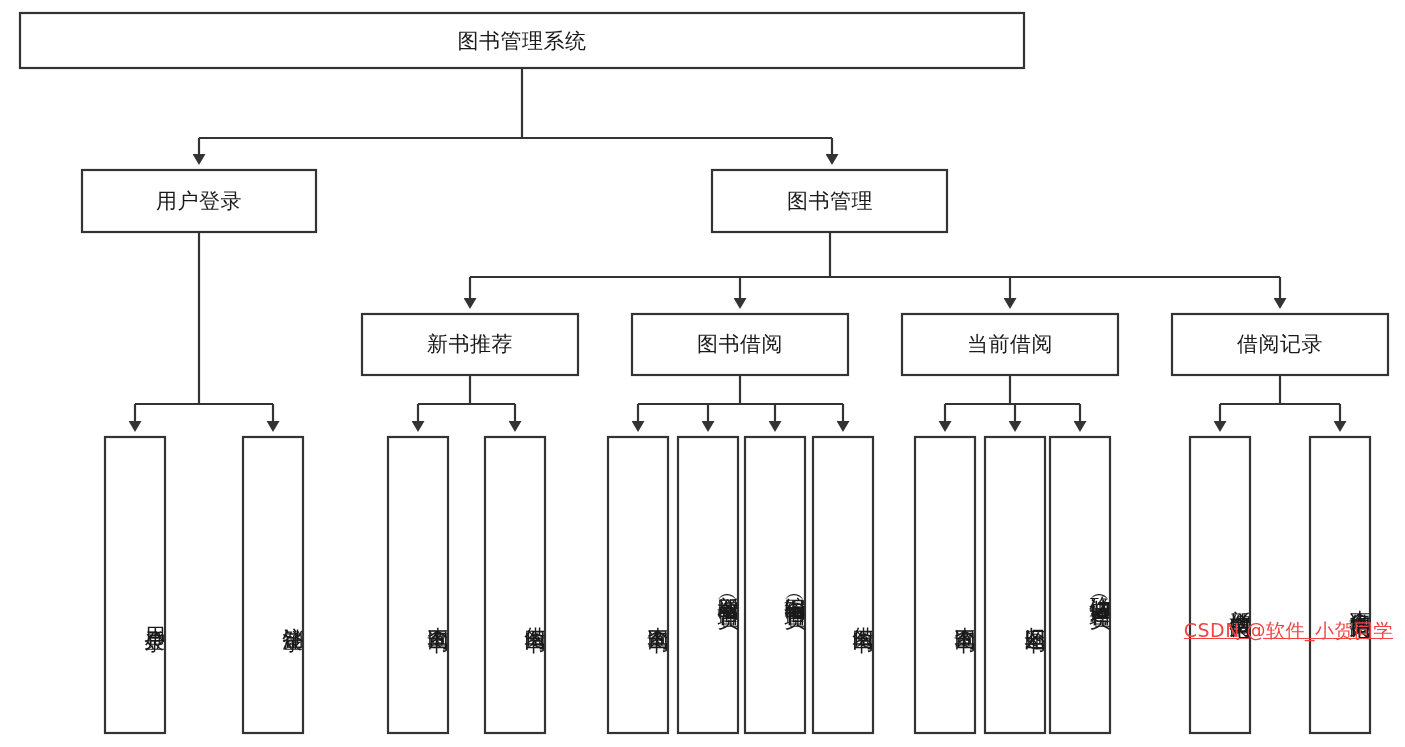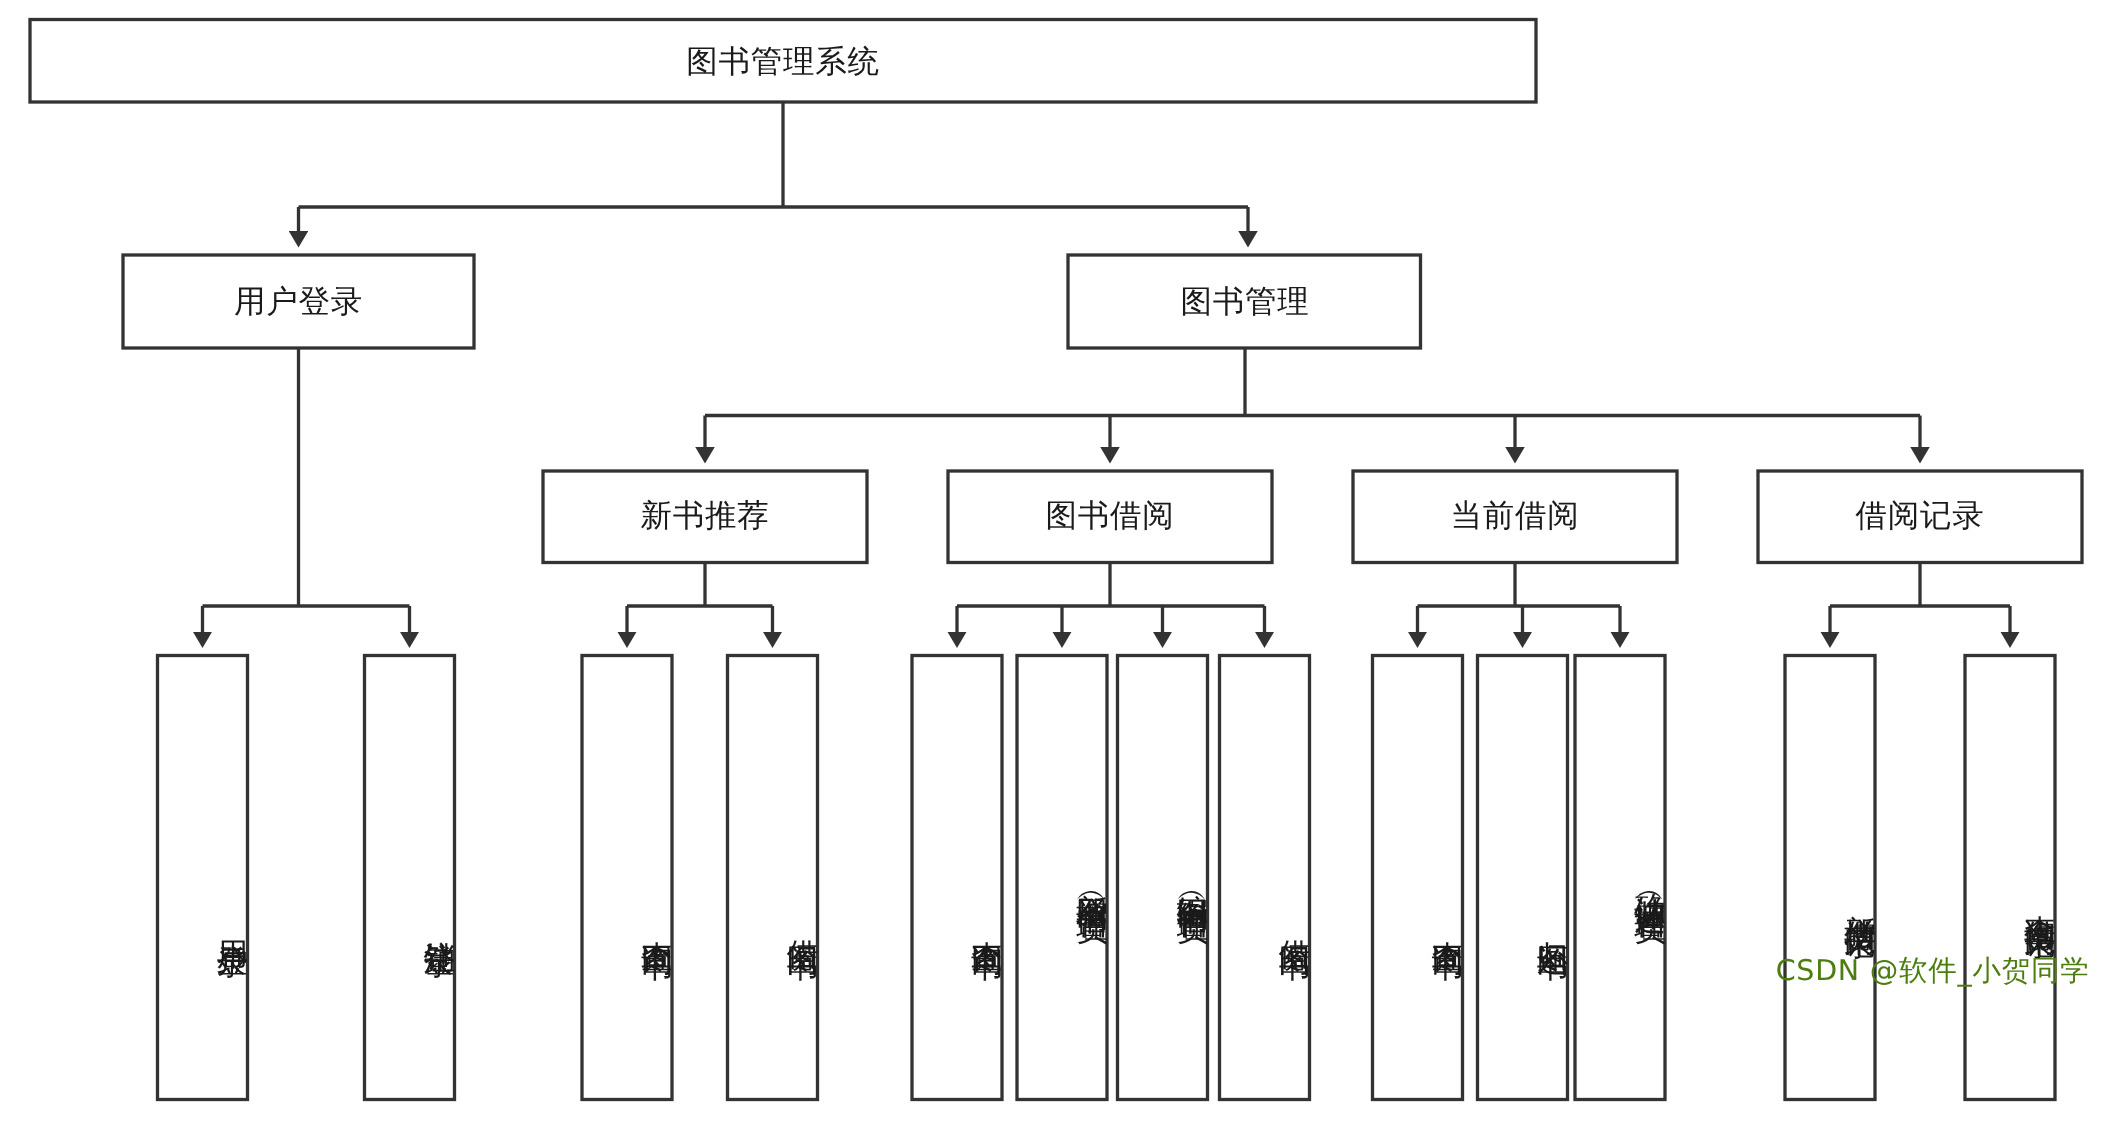--- a/index.html
+++ b/index.html
@@ -61,26 +61,27 @@
     line-height: 1;
     display: flex;
     align-items: flex-start;
     justify-content: center;
     white-space: nowrap;
     pointer-events: none;
   }
   .watermark {
     position: absolute;
     right: 12px;
-    bottom: 4px;
+    bottom: 20px;
     font-family: "DejaVu Sans", "Liberation Sans", sans-serif;
     font-size: 19px;
-    color: #4d7c0f;
+    color: #ef4444;
     letter-spacing: 0.5px;
     white-space: nowrap;
+    text-decoration: underline;
   }
 </style>
 </head>
 <body>
 
 <div id="diagram-root">
 
   <svg class="chart-svg" viewBox="0 0 1405 747">
     <defs>
       <marker id="arrow" markerWidth="11" markerHeight="13" refX="1" refY="6.5" orient="auto" markerUnits="userSpaceOnUse">

